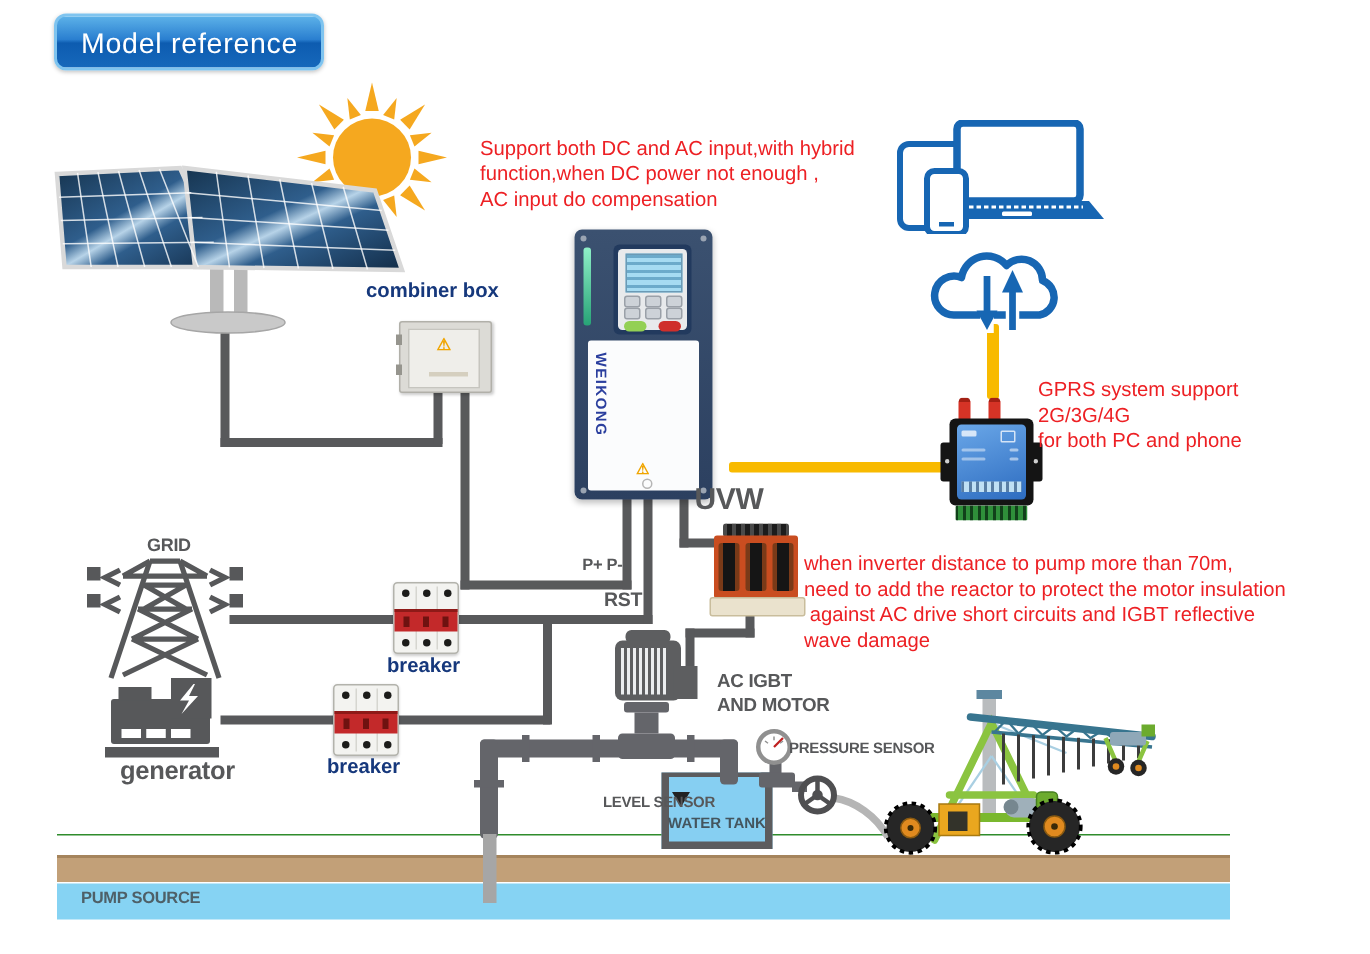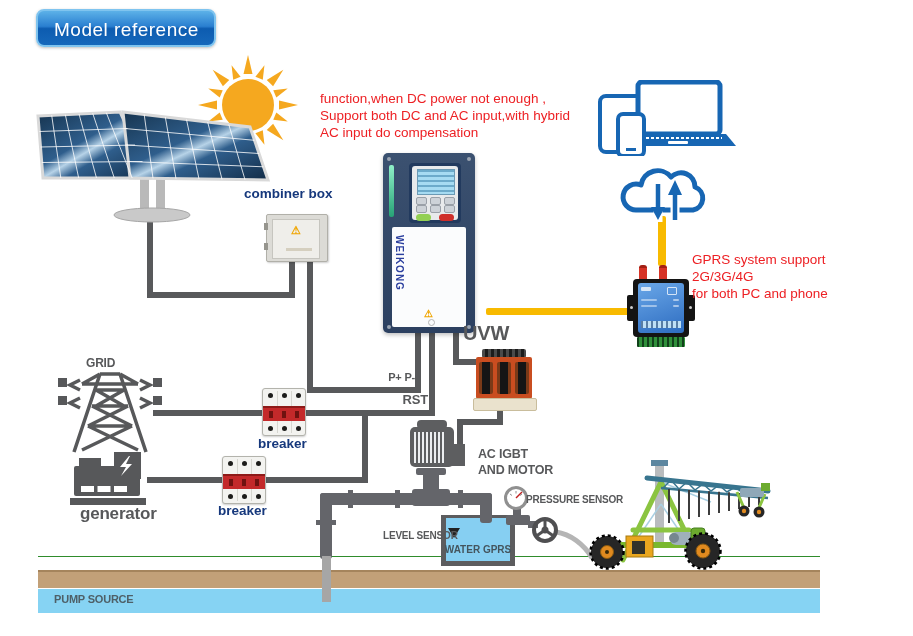--- a/index.html
+++ b/index.html
@@ -236,21 +236,21 @@
   <div class="reactor">
     <div class="rx-top"></div>
     <div class="rx-body">
       <div class="rx-coil" style="left:3px"></div>
         <div class="rx-coil" style="left:21px"></div>
         <div class="rx-coil" style="left:39px"></div>
     </div>
     <div class="rx-base"></div>
   </div>
 
-  <div class="lbl" style="left:86px;top:356px">GRID</div>
+  <div class="lbl" style="left:98px;top:356px">GRID</div>
   <svg class="abs" style="left:56px;top:364px" width="108" height="90" viewBox="0 0 108 90">
     <g stroke="#57585a" stroke-width="3.5" fill="none">
       <path d="M44,10 L18,88 M64,10 L90,88"></path>
       <path d="M44,10 L64,10 M26,20 L82,20 M26,20 L44,10 M82,20 L64,10"></path>
       <path d="M40,26 L68,26 M40,26 L68,42 M68,26 L40,42 M36,42 L72,42 M36,42 L76,62 M72,42 L32,62 M32,62 L76,62 M32,62 L82,86 M76,62 L26,86"></path>
       <path d="M24,16 L14,21 L24,26 M24,34 L14,39 L24,44 M84,16 L94,21 L84,26 M84,34 L94,39 L84,44"></path>
     </g>
     <g fill="#57585a">
       <rect x="2" y="14" width="9" height="9"></rect>
         <rect x="2" y="32" width="9" height="9"></rect>
@@ -303,23 +303,23 @@
         <div class="bk-slot" style="left:19px"></div>
         <div class="bk-slot" style="left:32px"></div>
       </div>
     <div class="bk-dot" style="left:5px;top:37px"></div>
       <div class="bk-dot" style="left:19px;top:37px"></div>
       <div class="bk-dot" style="left:33px;top:37px"></div>
   </div>
   <div class="lbl-navy" style="left:218px;top:503px">breaker</div>
 
   <div class="tank"></div>
-  <div class="tank-label">WATER GPRS</div>
+  <div class="tank-label">WATER TANK</div>
   <div class="tri-down"></div>
-  <div class="lbl" style="left:383px;top:530px;width:55px;text-align:right;font-size:10px">LEVEL SENSOR</div>
+  <div class="lbl" style="left:402px;top:530px;width:55px;text-align:right;font-size:10px">LEVEL SENSOR</div>
 
   <div class="pipe" style="left:320px;top:493px;width:172px;height:12px;border-radius:3px"></div>
   <div class="pipe" style="left:320px;top:493px;width:12px;height:66px;border-radius:3px"></div>
   <div class="pipe" style="left:480px;top:493px;width:12px;height:30px;border-radius:3px"></div>
   <div class="pipe" style="left:322px;top:556px;width:9px;height:46px;background:#a6a6a6"></div>
   <div class="pipe" style="left:348px;top:490px;width:5px;height:18px"></div>
   <div class="pipe" style="left:395px;top:490px;width:5px;height:18px"></div>
   <div class="pipe" style="left:458px;top:490px;width:5px;height:18px"></div>
   <div class="pipe" style="left:316px;top:520px;width:20px;height:5px"></div>
 
@@ -449,23 +449,29 @@
       <div class="g-mark" style="left:3px;top:16px;width:16px;height:2px;opacity:.6"></div>
       <div class="g-mark" style="left:3px;top:22px;width:16px;height:2px;opacity:.6"></div>
       <div class="g-mark" style="left:35px;top:16px;width:6px;height:2px;opacity:.7"></div>
       <div class="g-mark" style="left:35px;top:22px;width:6px;height:2px;opacity:.7"></div>
     </div>
     <div class="g-strip"></div>
     <div class="g-term"></div>
   </div>
 
   <div class="note" style="left:320px;top:90px">
+    <div>Support both DC and AC input,with hybrid</div>
     <div>function,when DC power not enough ,</div>
-    <div>Support both DC and AC input,with hybrid</div>
     <div>AC input do compensation</div>
   </div>
   <div class="note" style="left:692px;top:251px">
     <div>GPRS system support</div>
     <div>2G/3G/4G</div>
     <div>for both PC and phone</div>
   </div>
+  <div class="note" style="left:536px;top:367px">
+    <div>when inverter distance to pump more than 70m,</div>
+    <div>need to add the reactor to protect the motor insulation</div>
+    <div> against AC drive short circuits and IGBT reflective</div>
+    <div>wave damage</div>
+  </div>
 
 </div>
 
 </body></html>

